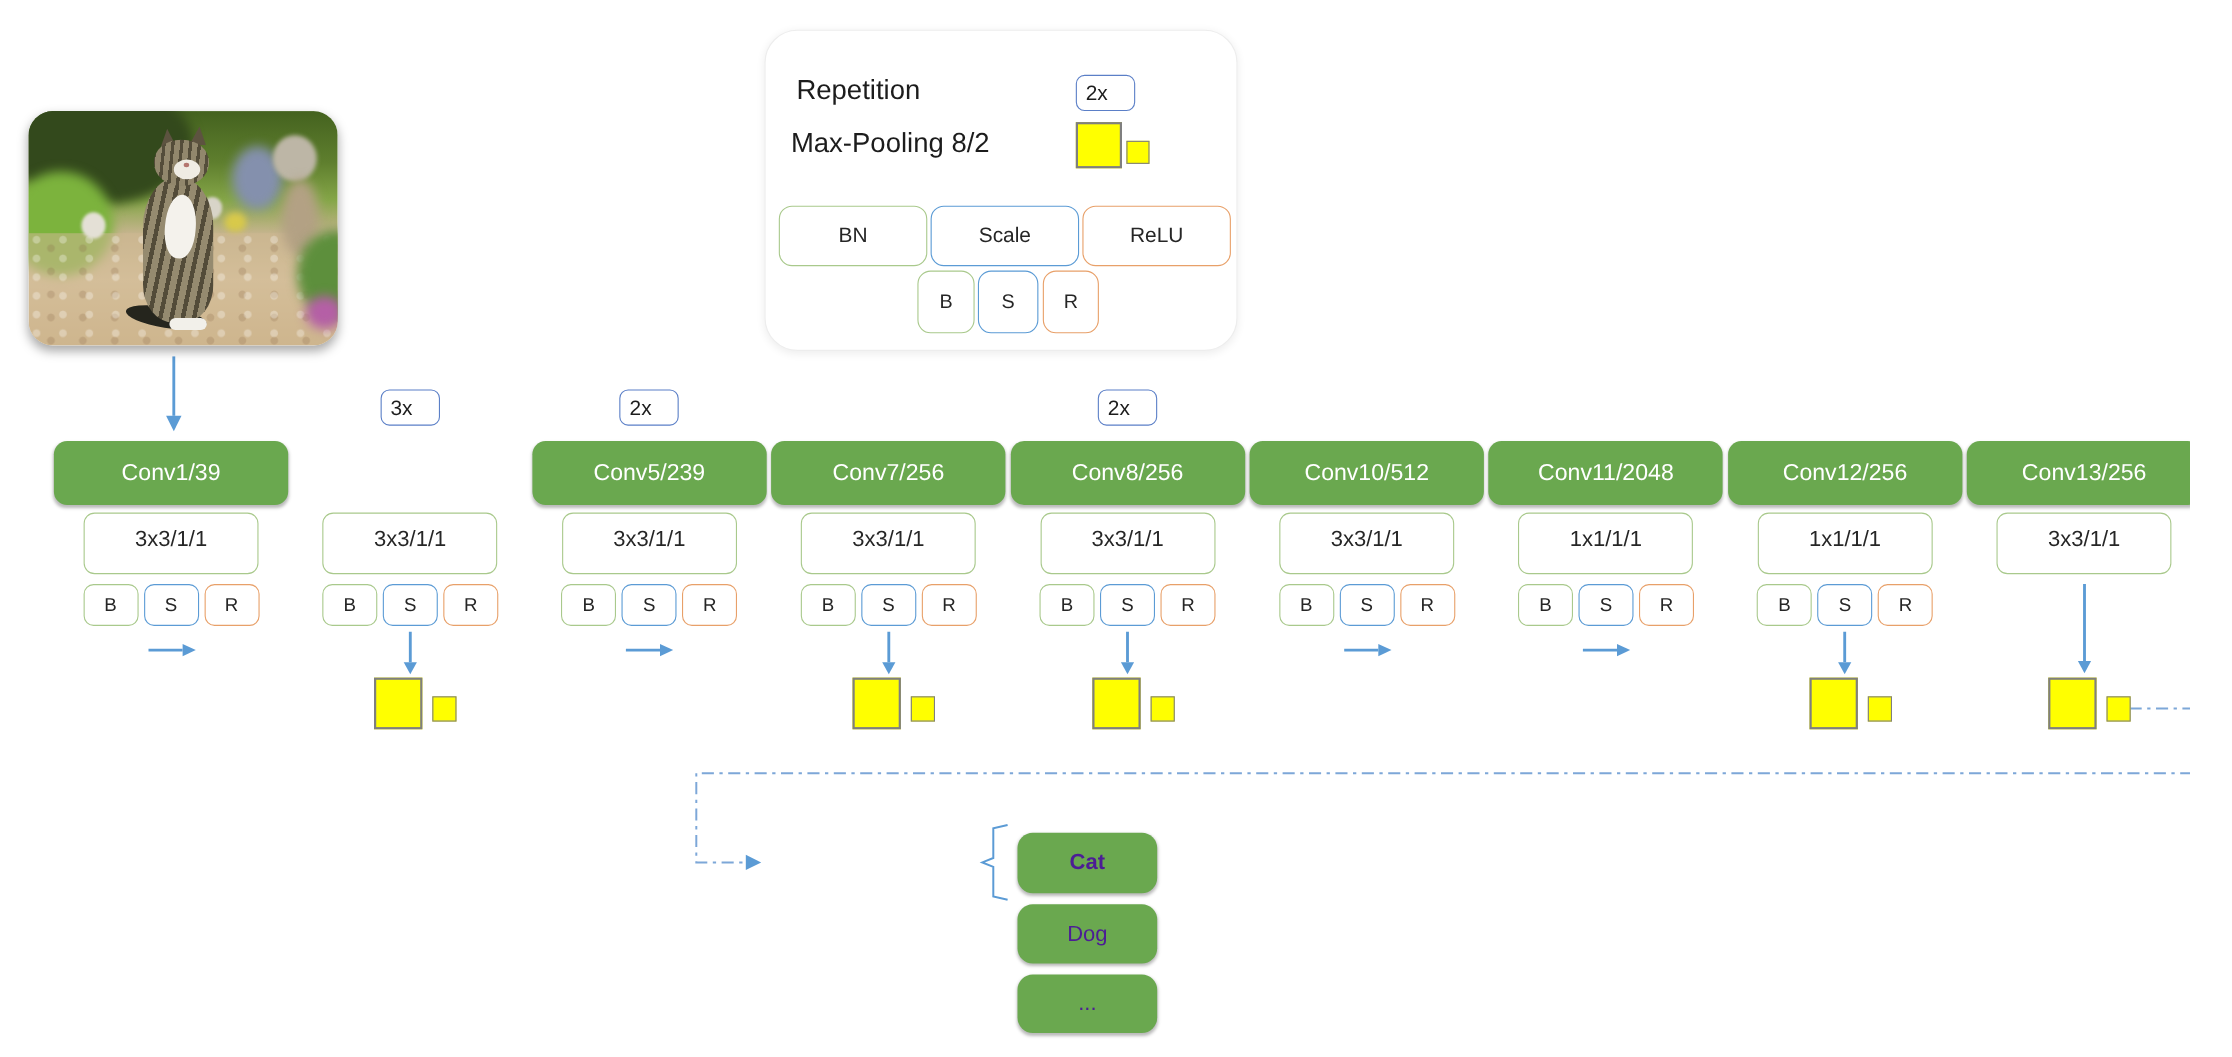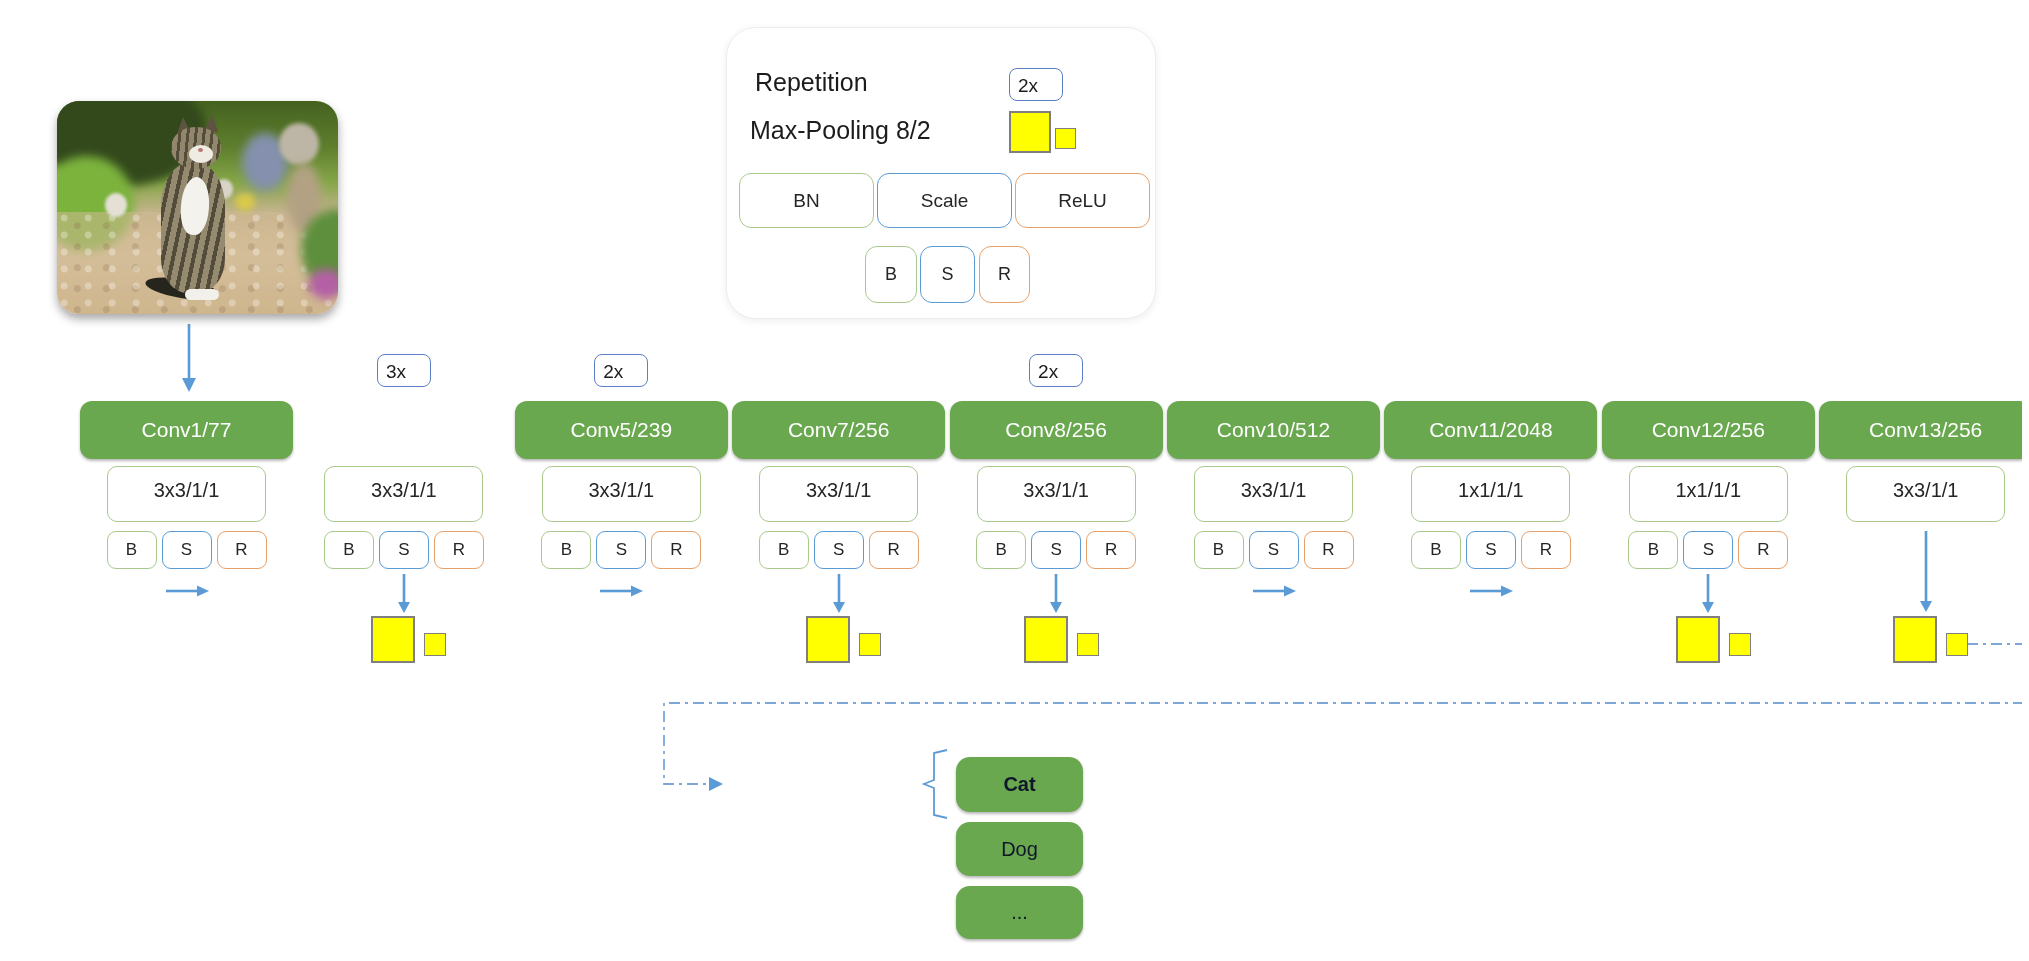--- a/index.html
+++ b/index.html
@@ -1,38 +1,38 @@
 <!DOCTYPE html>
 <html style="--block-green: #6aa84f; --pool-yellow: #ffff00; --pool-border: #7f7f7f; --arrow-blue: #5b9bd5; --dash-blue: #7da7d8; --badge-border: #5b7fc7; --border-green: #a9c98c; --border-blue: #5b9bd5; --border-orange: #e8a069;"><head>
 <meta charset="utf-8">
 <title>CNN Architecture Diagram</title>
 <style>
   html,body { margin:0; padding:0; background:#ffffff; }
   body { font-family:"Liberation Sans", sans-serif; color:#262626; }
-  #canvas { position:relative; width:1991px; height:961px; background:#ffffff; overflow:hidden;margin-left:31px; }
+  #canvas { position:relative; width:1991px; height:961px; background:#ffffff; overflow:hidden; }
 
   
   #connectors { position:absolute; left:0; top:0; width:2029px; height:961px; pointer-events:none; }
 
   
   .legend { position:absolute; left:695px; top:27px; width:428px; height:290px;
             background:#fff; border:1px solid #ededed; border-radius:30px;
             box-shadow:0 2px 8px rgba(0,0,0,0.07); }
   .legend-label { position:absolute; font-size:25px; color:#1c1c1c; white-space:nowrap; }
   .lg-rep   { left:28px; top:40px; }
   .lg-pool  { left:23px; top:88px; }
   .badge { background:#fff; border:1.6px solid var(--badge-border); border-radius:8px;
            min-width:54px; height:33px; line-height:33px; text-align:left;
            font-size:19px; color:#1c1c1c; box-sizing:border-box; padding:0 8px; }
   .lg-badge { position:absolute; left:282px; top:40px; }
   .pool-big   { background:var(--pool-yellow); border:2px solid var(--pool-border); box-sizing:border-box; }
   .pool-small { background:var(--pool-yellow); border:1.6px solid var(--pool-border); box-sizing:border-box; }
   .lg-pool-big   { position:absolute; left:282px; top:83px; width:42px; height:42px; }
   .lg-pool-small { position:absolute; left:328px; top:100px; width:21px; height:21px; }
-  .op-box { position:absolute; top:145px; width:135px; height:55px; border-radius:12px;
+  .op-box { position:absolute; top:159px; width:135px; height:55px; border-radius:12px;
             background:#fff; display:flex; align-items:center; justify-content:center;
             font-size:19px; box-sizing:border-box; }
   .op-bn    { left:12px;  border:1.5px solid var(--border-green); }
   .op-scale { left:150px; border:1.5px solid var(--border-blue); }
   .op-relu  { left:288px; border:1.5px solid var(--border-orange); }
   .ab-box { position:absolute; top:218px; height:57px; border-radius:12px; background:#fff;
             display:flex; align-items:center; justify-content:center; font-size:18px; box-sizing:border-box; }
   .ab-b { left:138px; width:52px; border:1.5px solid var(--border-green); }
   .ab-s { left:193px; width:55px; border:1.5px solid var(--border-blue); }
   .ab-r { left:252px; width:51px; border:1.5px solid var(--border-orange); }
@@ -60,21 +60,21 @@
   .arrow-right polygon, .arrow-down polygon { fill:var(--arrow-blue); }
   .col-pool-big   { position:absolute; left:74px;  top:262px; width:44px; height:47px; }
   .col-pool-small { position:absolute; left:127px; top:279px; width:22px; height:23px; }
 
   
   .classifier { position:absolute; left:697px; top:755px; width:171px; height:58px; border-radius:14px;
                 background:var(--block-green); color:#fff; font-size:23px;
                 display:flex; align-items:center; justify-content:center;
                 box-shadow:0 2px 3px rgba(0,0,0,0.28); }
   .class-block { position:absolute; left:925px; width:127px; border-radius:14px;
-                 background:var(--block-green); color:#0f172a; font-size:20px;
+                 background:var(--block-green); color:#4c1d95; font-size:20px;
                  display:flex; align-items:center; justify-content:center;
                  box-shadow:0 2px 3px rgba(0,0,0,0.28); }
   .class-cat { top:757px; height:55px; font-weight:bold; }
   .class-dog { top:822px; height:54px; }
   .class-etc { top:886px; height:53px; }
 
   
   .catphoto { position:absolute; left:26px; top:101px; width:281px; height:213px; border-radius:22px;
               overflow:hidden; box-shadow:0 5px 10px rgba(0,0,0,0.35), inset 0 0 0 3px rgba(255,255,255,0.30); }
   .cp { position:absolute; }
@@ -185,21 +185,21 @@
     </div>
     <div class="ab-box ab-r">
       <span>R</span>
     </div>
   </div>
 
   <div>
       <div class="column" style="left: 49px;">
 
     <div class="conv">
-      <span>Conv1/77</span>
+      <span>Conv1/39</span>
     </div>
     <div class="params">
       <span>3x3/1/1</span>
     </div>
     <div class="bsr">
       <div class="bsr-box b">
         <span class="bsr-label">B</span>
       </div>
       <div class="bsr-box s">
         <span class="bsr-label">S</span>

